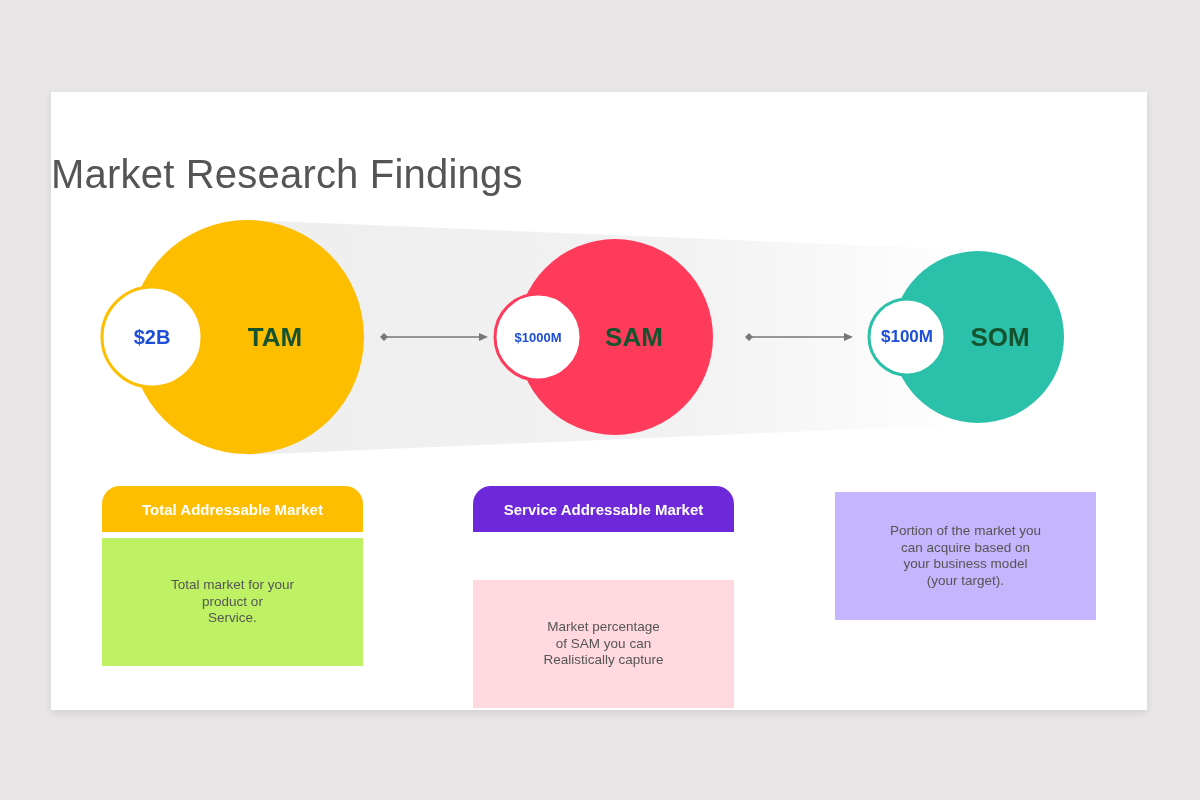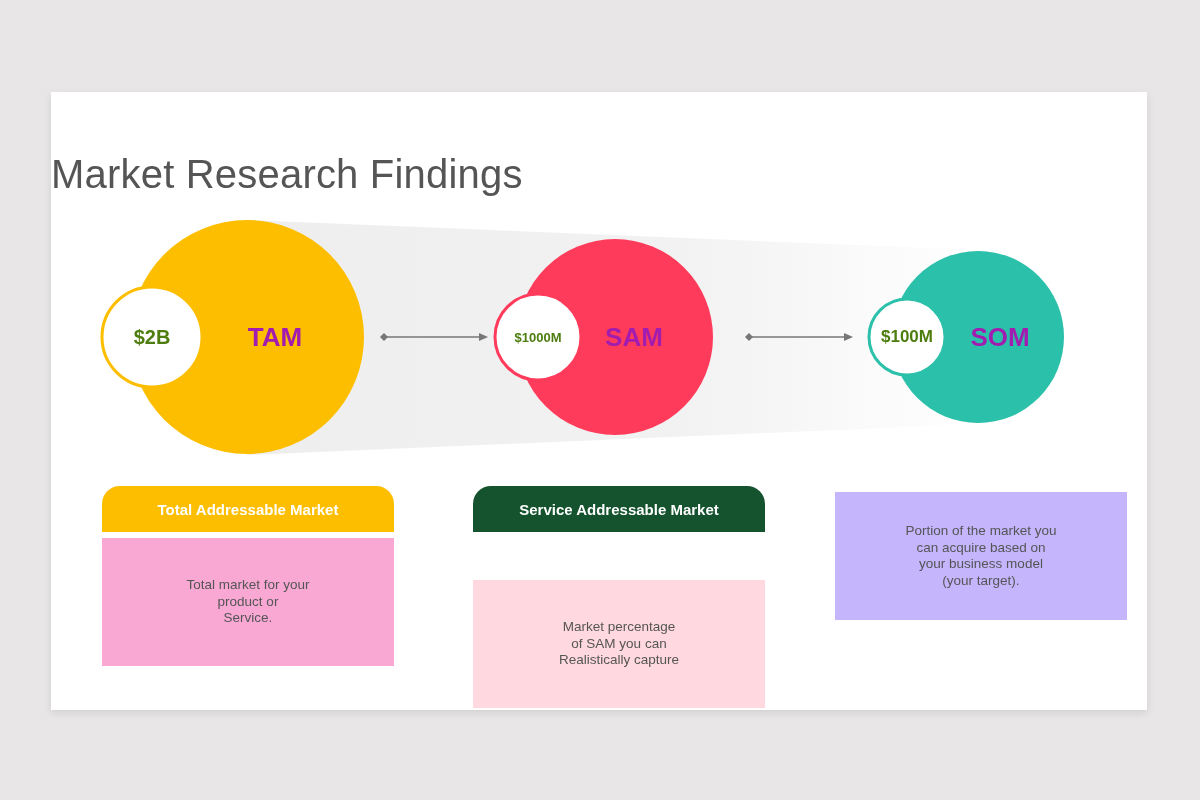--- a/index.html
+++ b/index.html
@@ -15,27 +15,27 @@
     position:absolute; left:0; right:0; top:24px; text-align:left;
     font-size:40px; color:#555555; font-weight:normal; letter-spacing:0.2px;margin-top:36px;
   }
   .subtitle {
     position:absolute; left:0; right:0; top:82px; text-align:center;
     font-size:15px; color:#555555;
   }
   svg.diagram { position:absolute; left:0; top:0; }
   .circle-label {
     position:absolute; transform:translate(-50%,-50%);
-    color:#a21caf; font-weight:bold; white-space:nowrap;
+    color:#14532d; font-weight:bold; white-space:nowrap;
   }
   .value-label {
     position:absolute; transform:translate(-50%,-50%);
-    color:#4d7c0f; font-weight:bold; white-space:nowrap;
+    color:#1d4ed8; font-weight:bold; white-space:nowrap;
   }
-  .card { position:absolute; width:292px; }
+  .card { position:absolute; width:261px; }
   .card-header {
     height:46px; border-radius:18px 18px 0 0; color:#ffffff; font-weight:bold;
     font-size:15px; display:flex; align-items:center; justify-content:center;
   }
   .card-body {
     margin-top:6px; height:128px; display:flex; align-items:center; justify-content:center;
     text-align:center; color:#555555; font-size:13.5px; line-height:16.5px; padding:0 40px;
     box-sizing:border-box; white-space:pre-line;
   }
 </style>
@@ -82,27 +82,27 @@
   <div class="value-label" style="left:101px;top:245px;font-size:20px;">$2B</div>
 
   <div class="circle-label" style="left:583px;top:245px;font-size:26px;">SAM</div>
   <div class="value-label" style="left:487px;top:245px;font-size:13px;text-align:right;">$1000M</div>
 
   <div class="circle-label" style="left:949px;top:245px;font-size:26px;">SOM</div>
   <div class="value-label" style="left:856px;top:245px;font-size:17px;">$100M</div>
 
   <div class="card" style="left:51px;top:394px;">
     <div class="card-header" style="background:#FDBE00;">Total Addressable Market</div>
-    <div class="card-body" style="background:#f9a8d4;">Total market for your
+    <div class="card-body" style="background:#bef264;">Total market for your
 product or
 Service.</div>
   </div>
 
   <div class="card" style="left:422px;top:394px;">
-    <div class="card-header" style="background:#14532d;">Service Addressable Market</div>
+    <div class="card-header" style="background:#6d28d9;">Service Addressable Market</div>
     <div class="card-body" style="background:#FFD9DF;margin-top:48px;">Market percentage
 of SAM you can
 Realistically capture</div>
   </div>
 
   <div class="card" style="left:784px;top:394px;">
     <div class="card-body" style="background:#c4b5fd;">Portion of the market you
 can acquire based on
 your business model
 (your target).</div>

